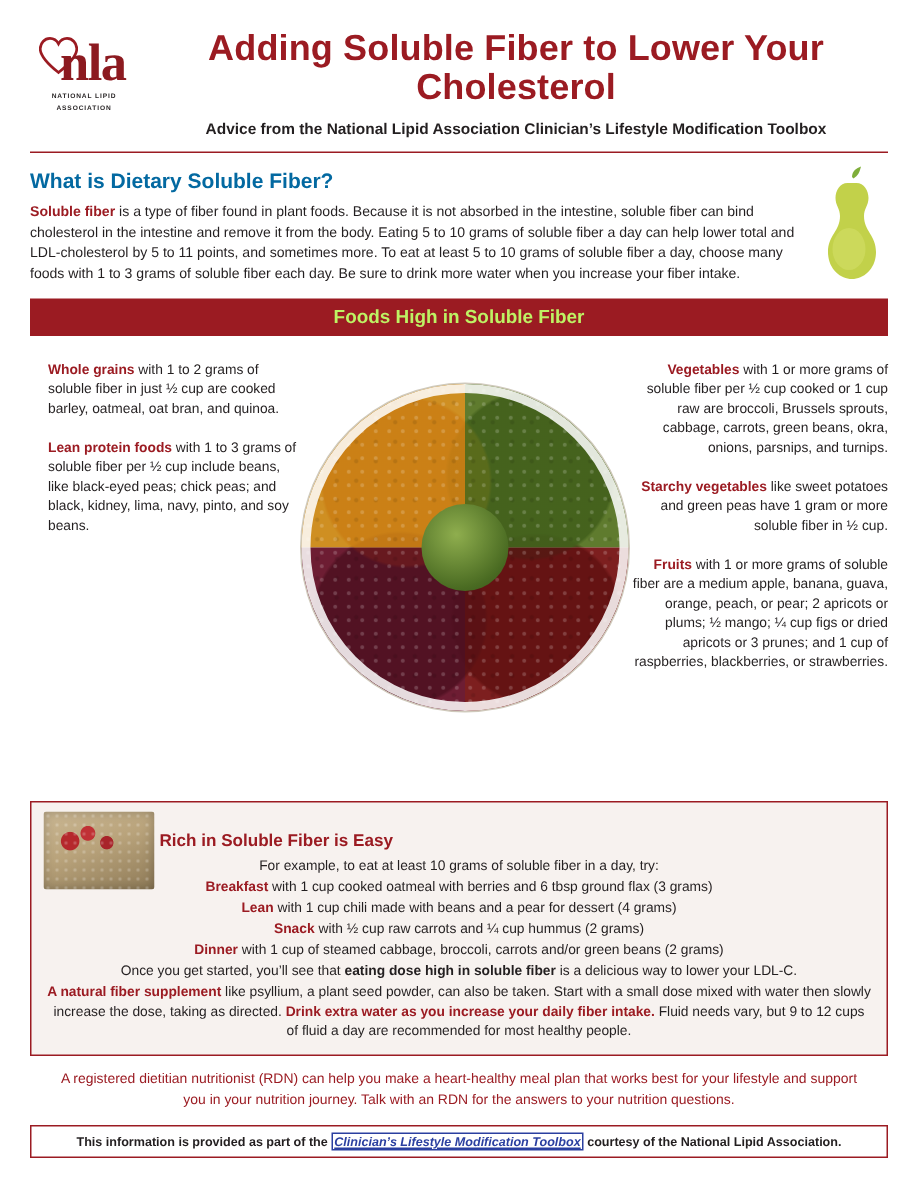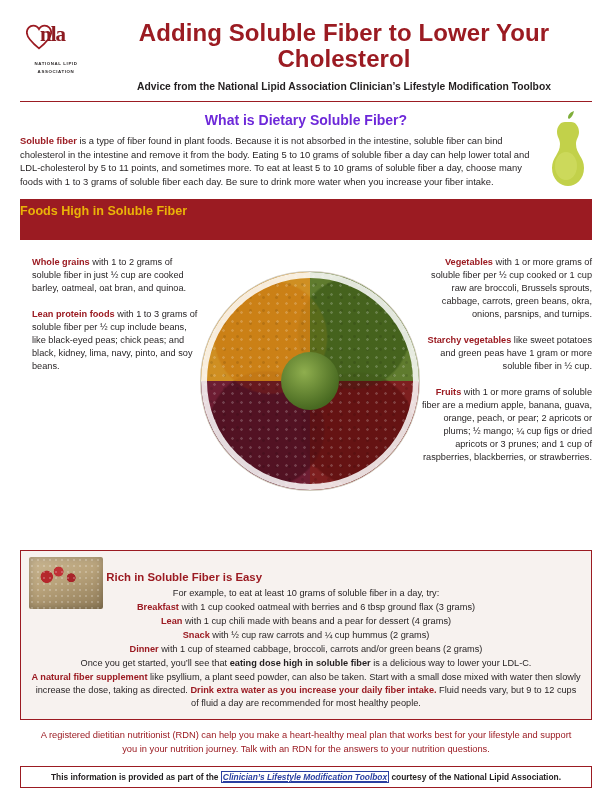--- a/index.html
+++ b/index.html
@@ -45,21 +45,21 @@
     left: 6px;
     top: 2px;
     width: 26px;
     height: 26px;
   }
   .logo-nla {
     position: absolute;
     left: 20px;
     top: 0px;
     font-family: "Liberation Serif", serif;
-    font-size: 21px;
+    font-size: 35px;
     font-weight: bold;
     color: #8c1a20;
     letter-spacing: -1px;
   }
   .logo-sub {
     font-size: 4.4px;
     letter-spacing: 0.6px;
     color: #231f20;
     font-weight: bold;
     line-height: 1.5;
@@ -86,50 +86,49 @@
     line-height: 1.2;
   }
   .header-rule {
     border: none;
     border-top: 1.6px solid #9b1b22;
     margin: 8px 0 0 0;
   }
 
   
   .section-title {
-    color: #6d28d9;
+    color: #0369a1;
     font-size: 14px;
     font-weight: bold;
     margin: 10px 0 6px 0;
-    text-align: center;
   }
   .intro {
     font-size: 9.4px;
     line-height: 1.45;
     text-align: left;
     max-width: 520px;
   }
   .intro b { color: #9b1b22; }
 
   .pear {
     position: absolute;
     right: 22px;
     top: 110px;
     width: 46px;
     height: 78px;
   }
 
   
   .red-bar {
     background: #9b1b22;
-    color: #eab308;
-    text-align: left;
+    color: #bef264;
+    text-align: center;
     font-size: 12.6px;
     font-weight: bold;
-    padding: 5px 0 22px 0;
+    padding: 5px 0 6px 0;
     margin-top: 10px;
   }
 
   
   .foods {
     display: flex;
     margin-top: 10px;
     height: 292px;
     margin-left: 12px;
   }

